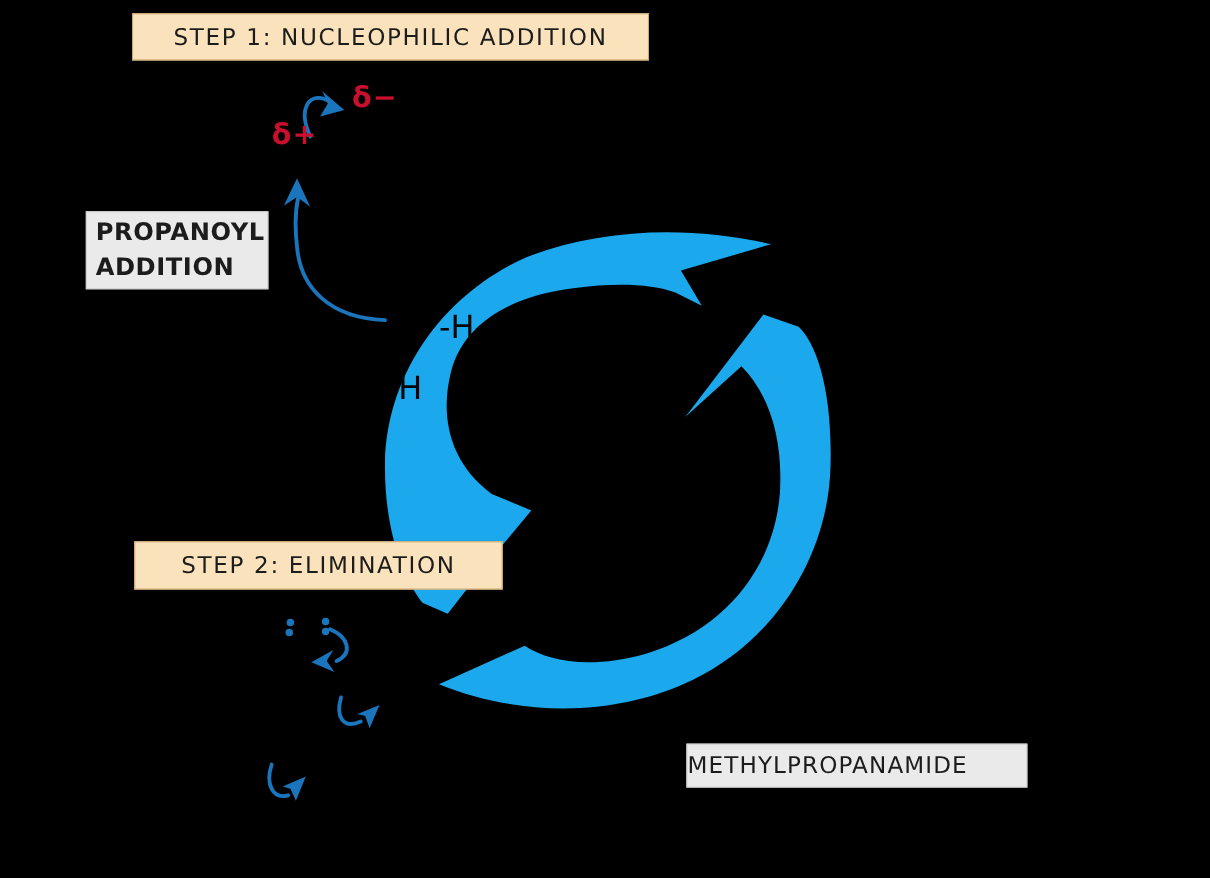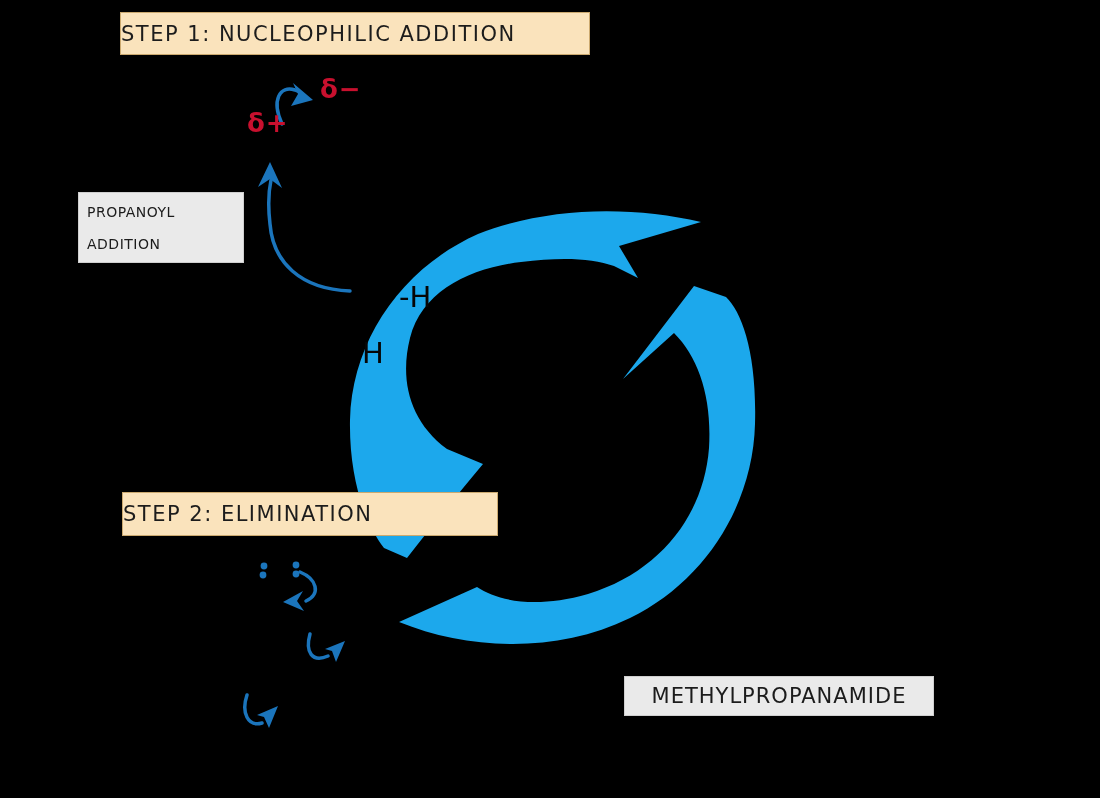--- a/index.html
+++ b/index.html
@@ -10,32 +10,32 @@
   }
   .abs{position:absolute;}
   svg{display:block;}
   .cycle{fill:var(--cycle-blue,#1CA8EC);}
   .curly{stroke:var(--arrow-blue,#1B75BC);stroke-width:3.5;fill:none;stroke-linecap:round;}
   .curly-head,.lp{fill:var(--arrow-blue,#1B75BC);}
   .step-box{
     background:var(--step-box-fill,#FAE3BC);
     border:1.5px solid var(--step-box-border,#CBA96F);
     color:var(--ink,#1C1C1C);
-    display:flex;align-items:center;justify-content:flex-start;
+    display:flex;align-items:center;justify-content:center;
     white-space:nowrap;font-size:21px;letter-spacing:1.5px;
     box-sizing:border-box;
   }
   .name-box{
     background:var(--name-box-fill,#EAEAEA);
     border:1px solid var(--name-box-border,#CFCFCF);
     color:var(--ink,#1C1C1C);
     box-sizing:border-box;
   }
-  .reactant-box{font-size:14px;letter-spacing:.5px;line-height:32px;padding:3px 8px;}
-  .product-box{display:flex;align-items:center;justify-content:center;font-size:21px;letter-spacing:1px;white-space:nowrap;}
+  .reactant-box{font-size:22px;letter-spacing:.5px;line-height:32px;padding:3px 8px;font-weight:bold;}
+  .product-box{display:flex;align-items:center;font-size:21px;letter-spacing:1px;white-space:nowrap;}
   .delta{color:var(--delta-red,#C8102E);font-size:26px;font-weight:bold;letter-spacing:1px;}
   .frag{color:#060606;font-size:29px;line-height:1;}
 </style>
 </head>
 <body>
 
 <div class="stage">
 
   <svg class="abs" style="left:0;top:0" width="1100" height="798" viewBox="0 0 1100 798">
 
@@ -100,21 +100,21 @@
   <span class="abs frag" style="left:399px;top:283px">-H</span>
   <span class="abs frag" style="left:362px;top:339px">H</span>
 
   <span class="abs delta" style="left:247px;top:108px">δ+</span>
   <span class="abs delta" style="left:320px;top:74px">δ−</span>
 
   <div class="abs step-box" style="left:120px;top:12px;width:470px;height:43px">
     <span>STEP 1: NUCLEOPHILIC ADDITION</span>
   </div>
 
-  <div class="abs step-box" style="left:122px;top:492px;width:376px;height:44px">
+  <div class="abs step-box" style="left:122px;top:492px;width:335px;height:44px">
     <span>STEP 2: ELIMINATION</span>
   </div>
 
   <div class="abs name-box reactant-box" style="left:78px;top:192px;width:166px;height:71px">
     <div>PROPANOYL</div>
     <div>ADDITION</div>
   </div>
 
   <div class="abs name-box product-box" style="left:624px;top:676px;width:310px;height:40px">
     <span>METHYLPROPANAMIDE</span>

